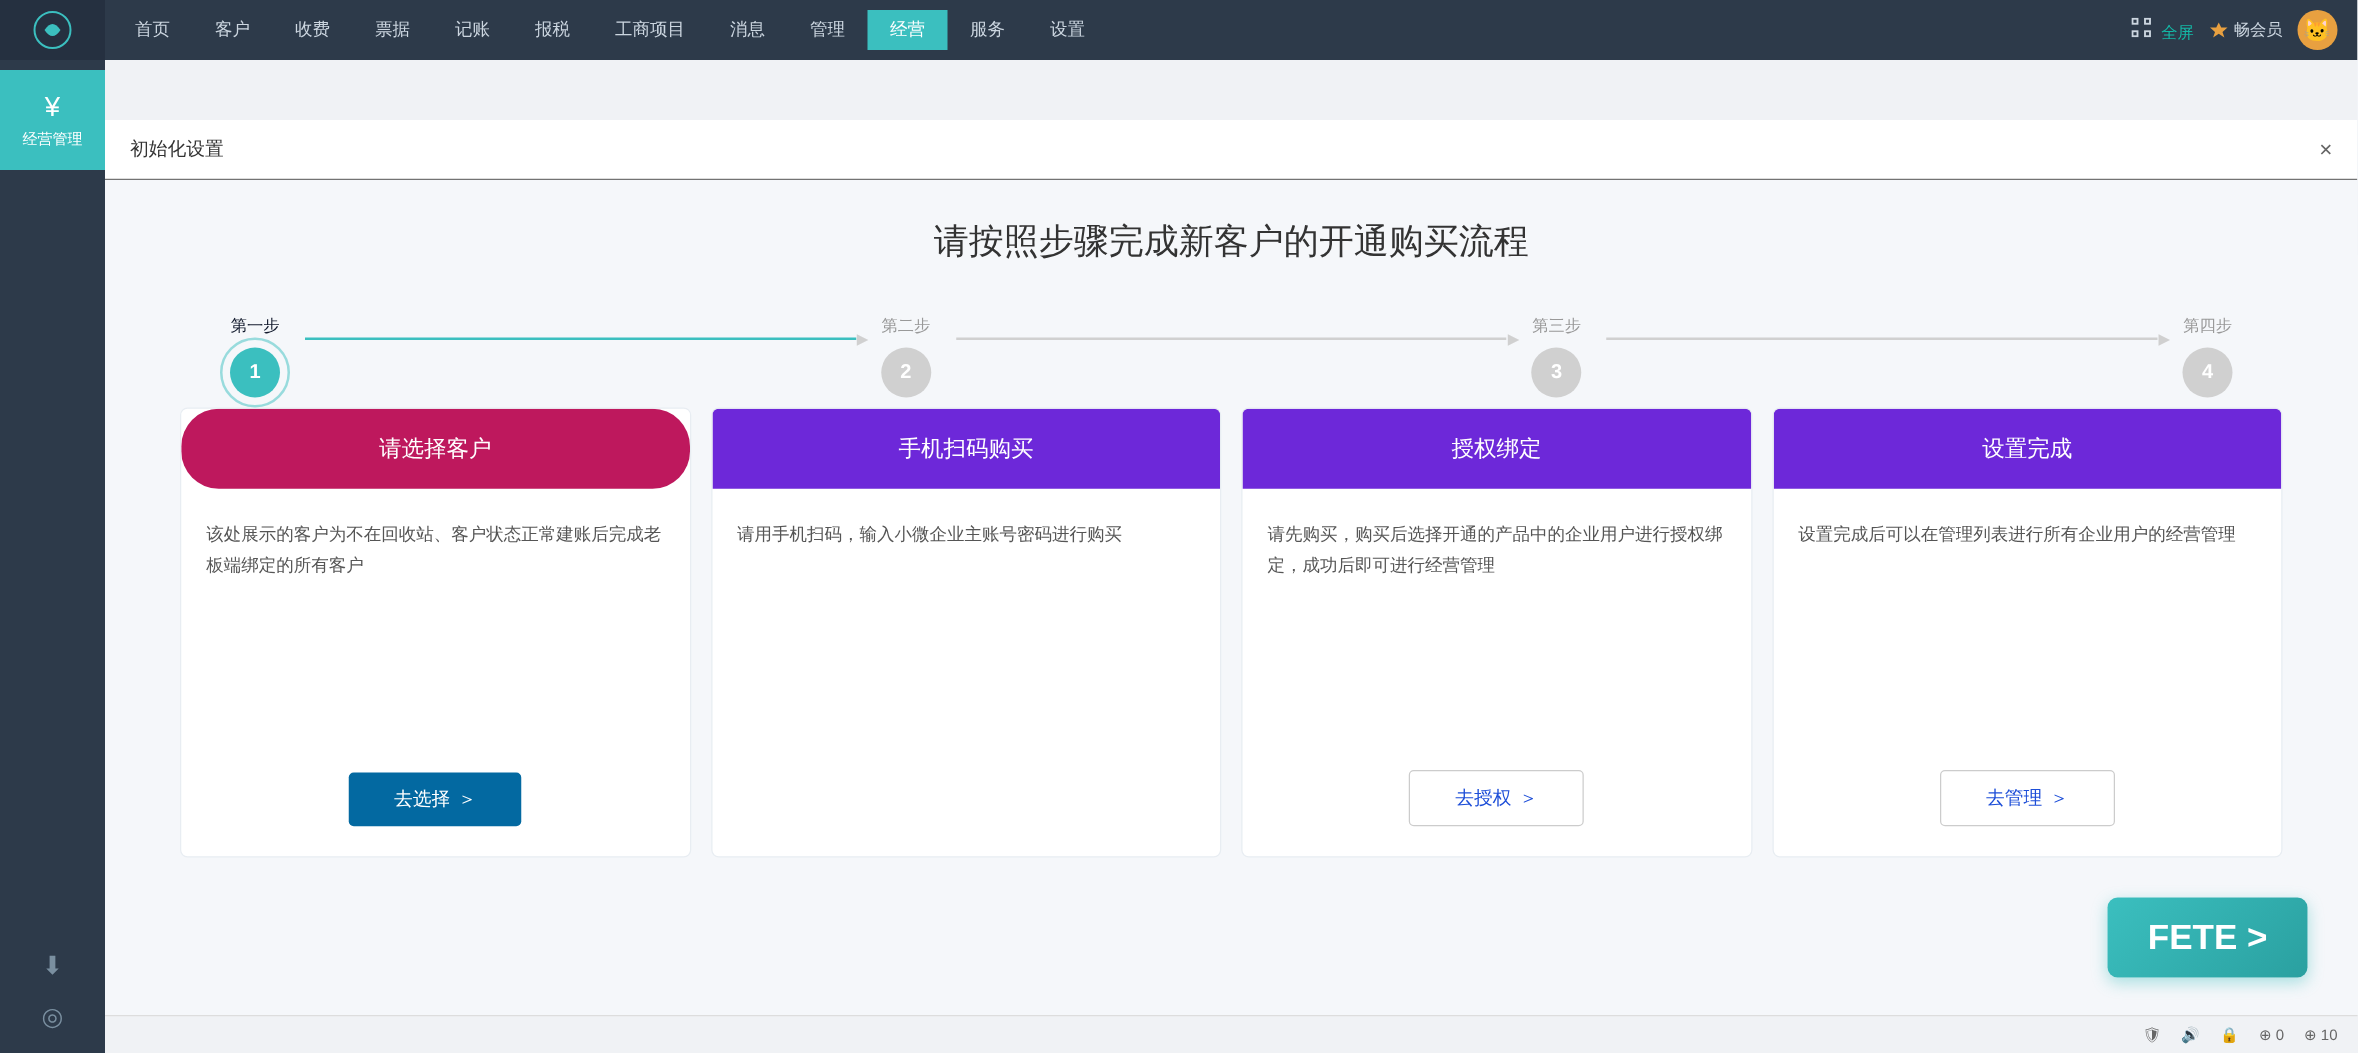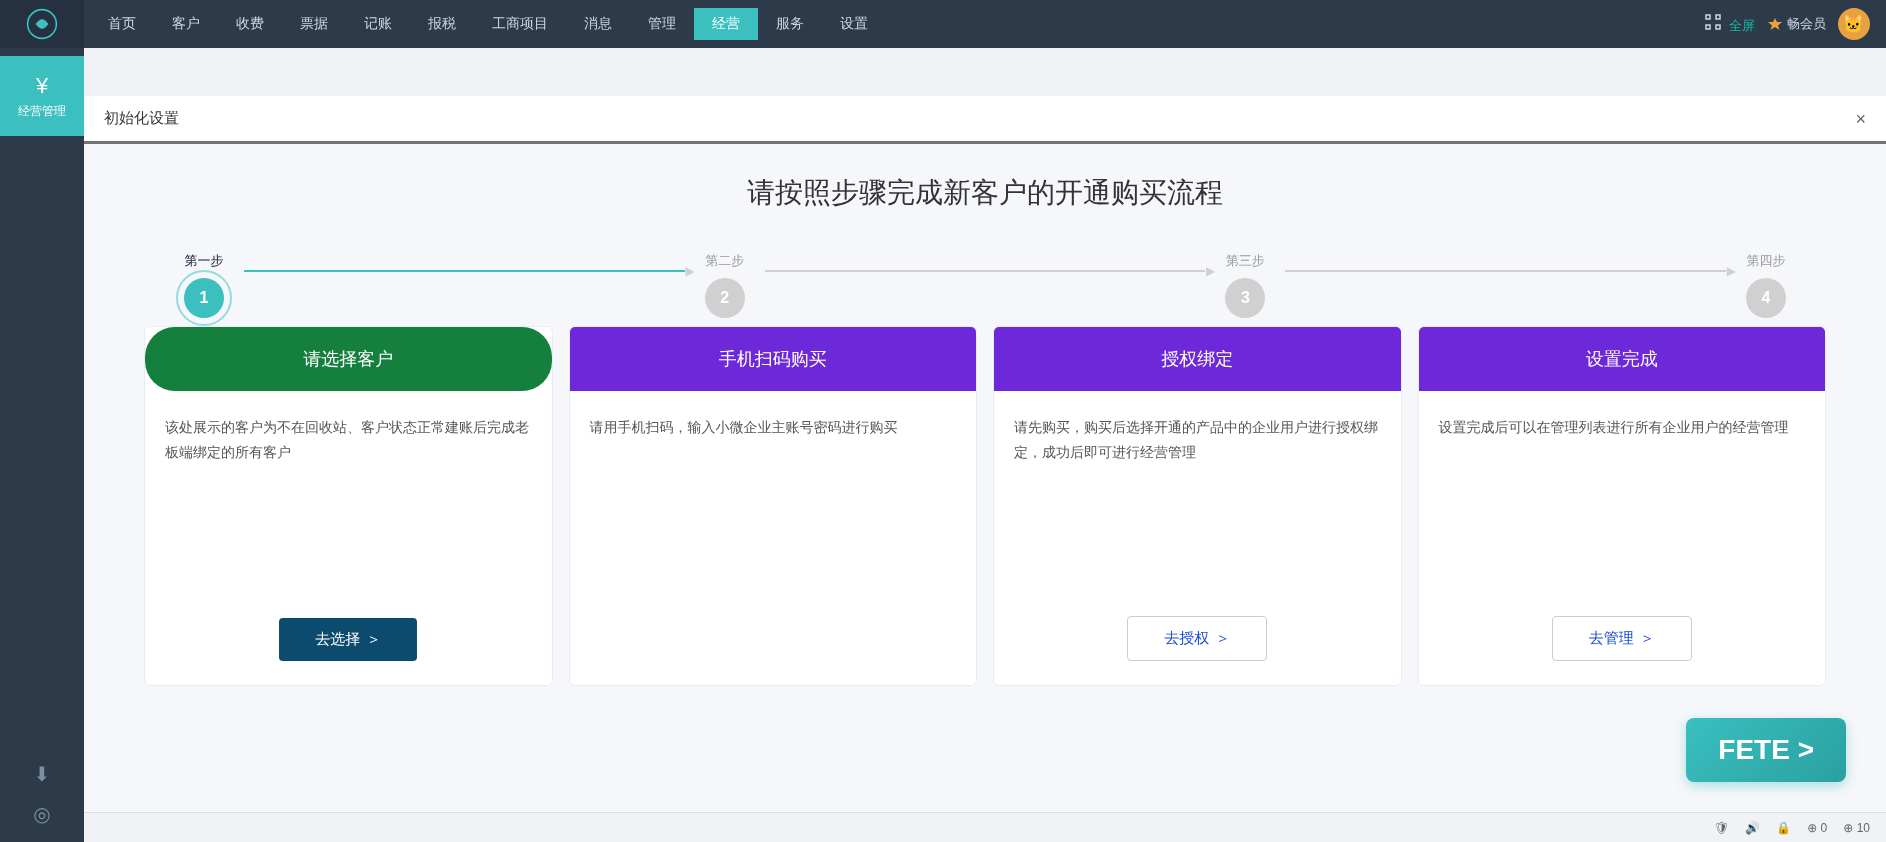--- a/index.html
+++ b/index.html
@@ -111,21 +111,21 @@
 
     
     .page-header {
       height: 48px;
       background: #fff;
       display: flex;
       align-items: center;
       padding: 0 20px;
       font-size: 14px;
       color: #333;
-      border-bottom: 3px solid #737373;
+      border-bottom: 1px solid #737373;
       position: relative;
     }
     .close-btn {
       position: absolute;
       right: 20px;
       top: 50%;
       transform: translateY(-50%);
       font-size: 18px;
       color: #666;
       cursor: pointer;
@@ -216,21 +216,21 @@
       min-height: 360px;
       border: 1px solid #e8edf2;
     }
     .step-card-header {
       padding: 20px 0;
       text-align: center;
       font-size: 18px;
       color: #fff;
       background: #6d28d9;
     }
-    .step-card-header.active { background: #15803d; border-radius: 30px; }
+    .step-card-header.active { background: #be185d; border-radius: 30px; }
     .step-card-body {
       padding: 24px 20px;
       font-size: 14px;
       color: #555;
       line-height: 1.8;
       flex: 1;
     }
     .step-card-footer {
       padding: 16px 20px 24px;
       display: flex;
@@ -238,21 +238,21 @@
     }
     .btn-action {
       padding: 12px 36px;
       border-radius: 4px;
       border: none;
       font-size: 15px;
       cursor: pointer;
       display: flex; align-items: center; gap: 6px;
     }
     .btn-primary {
-      background: #0c4a6e;
+      background: #0369a1;
       color: #fff;
     }
     .btn-default {
       background: #fff;
       border: 1px solid #ccc;
       color: #1d4ed8;
     }
 
     
     .statusbar {

